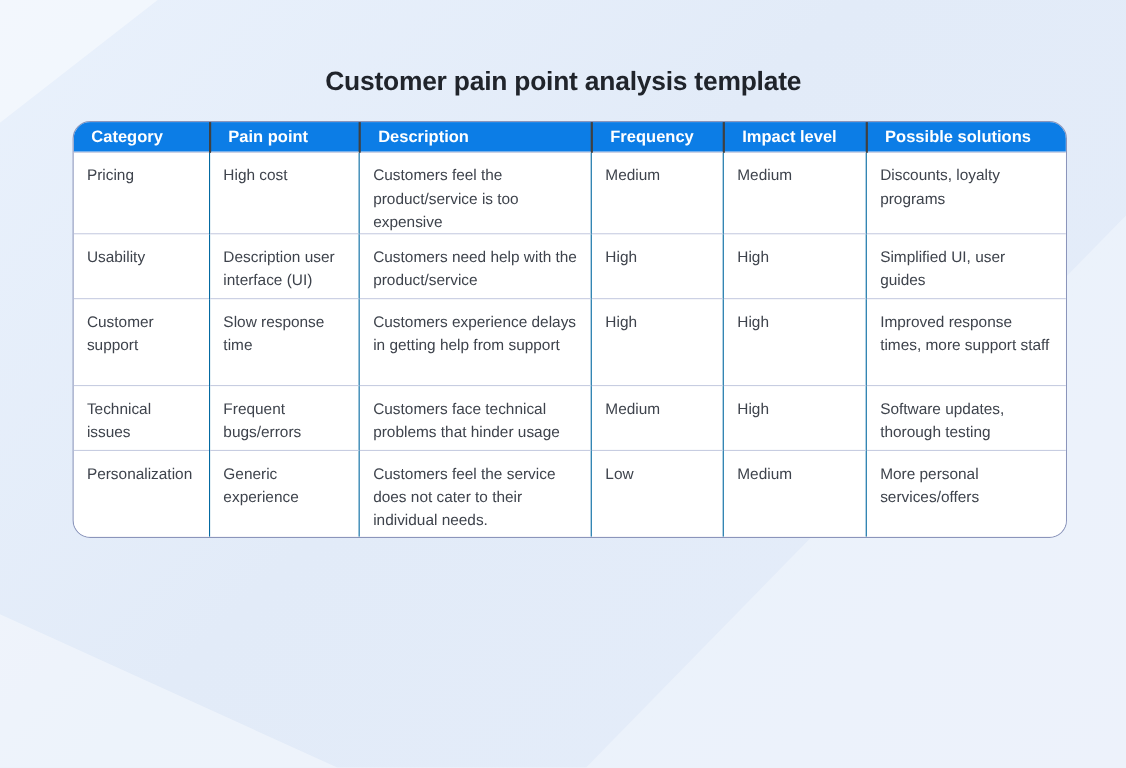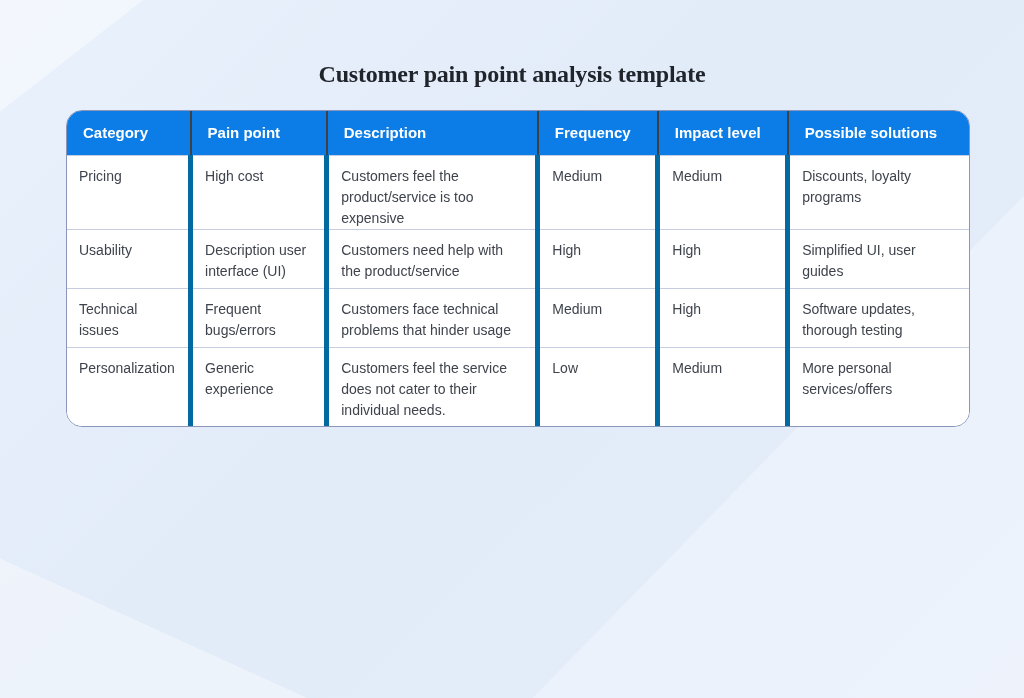--- a/index.html
+++ b/index.html
@@ -36,21 +36,20 @@
   .page-title {
     position: absolute;
     top: 45px;
     left: 0;
     width: 100%;
     text-align: center;
     font-size: 24px;
     font-weight: 700;
     letter-spacing: -0.2px;
     color: #20242b;
-    font-family: Liberation Serif, serif;
   }
 
   .table-wrap {
     position: absolute;
     left: 66px;
     top: 110px;
     width: 904px;
     background: #ffffff;
     border: 1.5px solid #8b95bb;
     border-radius: 16px;
@@ -68,42 +67,42 @@
   col.c4 { width: 13.3%; }
   col.c5 { width: 14.4%; }
   col.c6 { width: 20.1%; }
 
   thead th {
     background: #0c7de6;
     color: #ffffff;
     font-size: 15px;
     font-weight: 700;
     text-align: left;
-    height: 44px;
+    height: 27px;
     padding: 0 10px 0 16px;
     vertical-align: middle;
     box-sizing: border-box;
   }
   thead th + th {
     border-left: 2px solid #404040;
   }
 
   tbody td {
     font-size: 14px;
     line-height: 21px;
     color: #3e434c;
     vertical-align: top;
     padding: 10px 12px 0 12px;
     box-sizing: border-box;
     border-top: 1px solid #c7cde1;
     background: #ffffff;
     margin-left: 45px;
   }
   tbody td + td {
-    border-left: 5px solid #0369a1;
+    border-left: 1px solid #0369a1;
   }
   tr.h59 { height: 59px; }
   tr.h79 { height: 79px; }
   tr.h80 { height: 80px; }
 </style>
 </head>
 <body>
 
 <div class="bg-shape tl"></div>
 <div class="bg-shape bl"></div>
@@ -141,20 +140,28 @@
         <td>Discounts, loyalty programs</td>
       </tr>
       <tr class="h59">
         <td>Usability</td>
         <td>Description user interface (UI)</td>
         <td>Customers need help with the product/service</td>
         <td>High</td>
         <td>High</td>
         <td>Simplified UI, user guides</td>
       </tr>
+      <tr class="h79">
+        <td>Customer support</td>
+        <td>Slow response time</td>
+        <td>Customers experience delays in getting help from support</td>
+        <td>High</td>
+        <td>High</td>
+        <td>Improved response times, more support staff</td>
+      </tr>
       <tr class="h59">
         <td>Technical issues</td>
         <td>Frequent bugs/errors</td>
         <td>Customers face technical problems that hinder usage</td>
         <td>Medium</td>
         <td>High</td>
         <td>Software updates, thorough testing</td>
       </tr>
       <tr class="h79">
         <td>Personalization</td>

